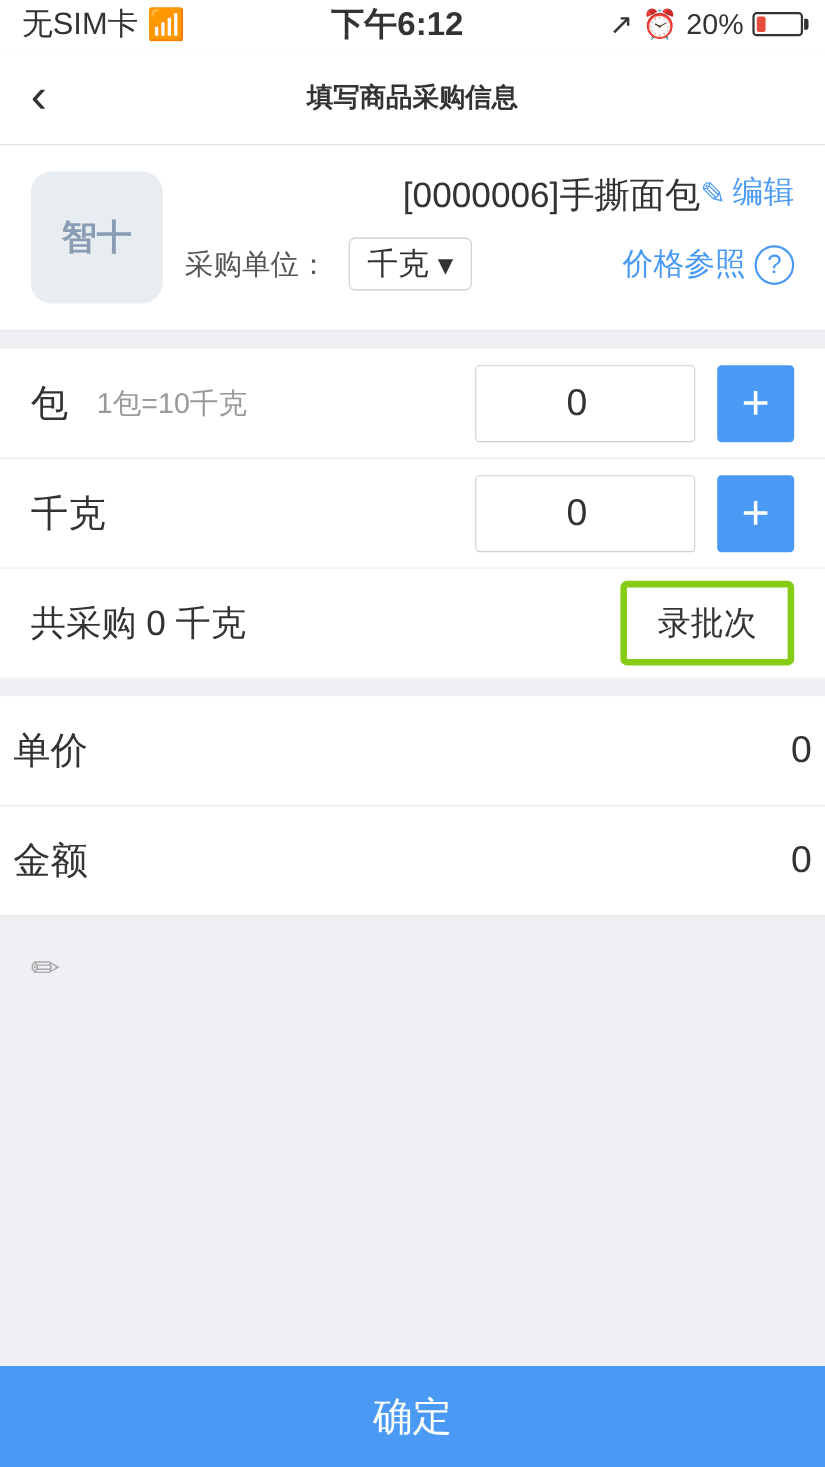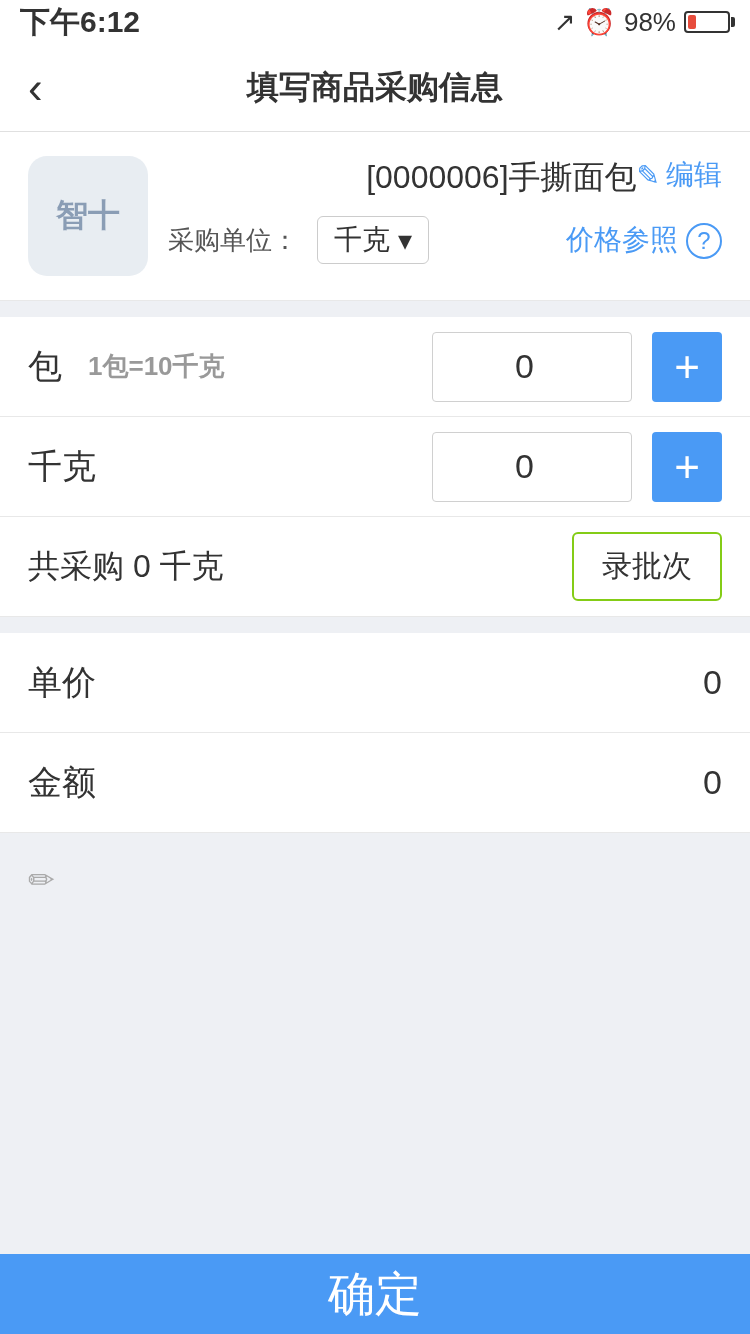--- a/index.html
+++ b/index.html
@@ -67,21 +67,21 @@
     }
     .nav-back {
       position: absolute;
       left: 28px;
       font-size: 44px;
       color: #333;
       cursor: pointer;
       font-weight: 300;
     }
     .nav-title {
-      font-size: 32px;
+      font-size: 24px;
       font-weight: 600;
       color: #333;
     }
 
     
     .product-card {
       background: #fff;
       margin-top: 0;
       padding: 24px 28px;
       display: flex;
@@ -180,21 +180,20 @@
     }
     .input-row-label {
       font-size: 34px;
       color: #333;
       white-space: nowrap;
     }
     .input-row-sublabel {
       font-size: 26px;
       color: #999;
       margin-left: 6px;
-      font-weight: bold;
     }
     .input-spacer { flex: 1; }
     .quantity-input {
       width: 200px;
       height: 70px;
       border: 1px solid #d0d0d0;
       border-radius: 4px;
       text-align: center;
       font-size: 34px;
       color: #333;
@@ -224,39 +223,39 @@
       background: #fff;
       border-bottom: 1px solid #e8e8e8;
       gap: 44px;
     }
     .total-text {
       font-size: 32px;
       color: #333;
       flex: 1;
     }
     .batch-btn {
-      border: 2px solid #84cc16;
+      border: 6px solid #84cc16;
       border-radius: 6px;
       padding: 12px 28px;
       font-size: 30px;
       color: #333;
       background: #fff;
       cursor: pointer;
       font-family: Liberation Serif, serif;
     }
 
     
     .price-section {
       background: #fff;
       margin-top: 0;
     }
     .price-row {
       display: flex;
       align-items: center;
-      padding: 0 28px;
+      padding: 0 12px;
       height: 100px;
       border-bottom: 1px solid #e8e8e8;
     }
     .price-label {
       font-size: 34px;
       color: #333;
       flex: 1;
     }
     .price-value {
       font-size: 34px;
@@ -283,42 +282,46 @@
       flex: 1;
       min-height: 300px;
     }
 
     
     .confirm-btn {
       position: fixed;
       bottom: 0;
       left: 0;
       width: 750px;
-      height: 80px;
+      height: 92px;
       background: #4a9af5;
       color: #fff;
-      font-size: 47px;
+      font-size: 36px;
       font-weight: 500;
       display: flex;
       align-items: center;
       justify-content: center;
       cursor: pointer;
       border: none;
       outline: none;
     }
   </style>
 </head>
 <body>
 
 <div class="status-bar">
+  <div class="status-left">
+    <span>无SIM卡</span>
+    <span>📶</span>
+  </div>
   <div class="status-center">下午6:12</div>
   <div class="status-right">
     <span>↗</span>
     <span>⏰</span>
-    <span>98%</span>
+    <span>20%</span>
     <span class="battery-icon">
       <span class="battery-fill"></span>
     </span>
   </div>
 </div>
 
 <div class="nav-bar">
   <span class="nav-back">‹</span>
   <span class="nav-title">填写商品采购信息</span>
 </div>

